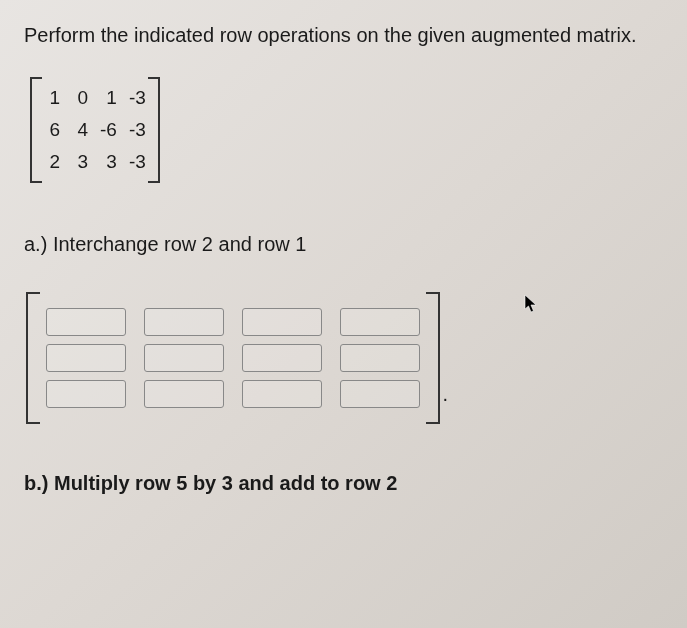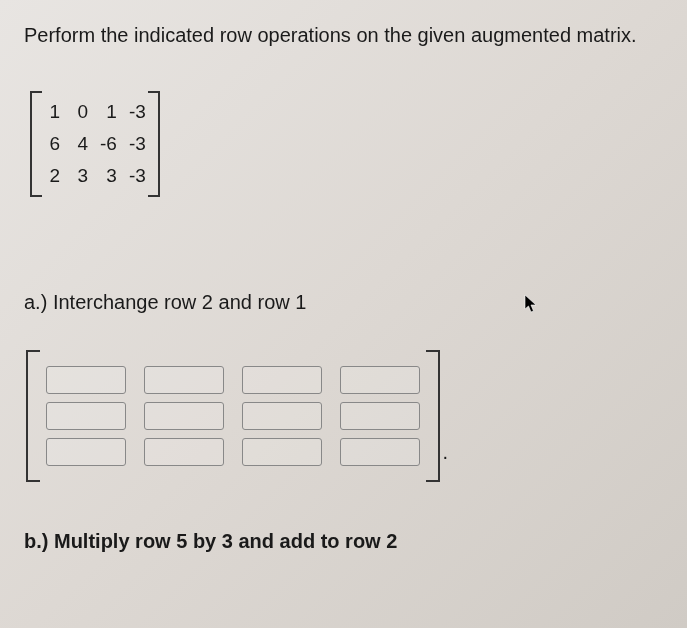--- a/index.html
+++ b/index.html
@@ -12,21 +12,21 @@
       height: 628px;
       background: linear-gradient(135deg, #e8e5e2 0%, #ddd8d3 50%, #d0cbc5 100%);
       font-family: Arial, Helvetica, sans-serif;
       color: #1a1a1a;
       padding: 24px;
       position: relative;
     }
     .question-text {
       font-size: 20px;
       font-weight: 400;
-      margin-bottom: 44px;
+      margin-bottom: 30px;
     }
     .matrix-wrap {
       position: relative;
       display: inline-block;
       padding: 10px 14px;
       margin-left: 6px;
       margin-bottom: 50px;
     }
     .matrix-wrap::before,
     .matrix-wrap::after {
@@ -54,21 +54,20 @@
       font-size: 19px;
       font-family: Arial, sans-serif;
     }
     .matrix-grid span {
       text-align: right;
       min-width: 16px;
     }
     .part-label {
       font-size: 20px;
       margin-bottom: 36px;
-      margin-top: 44px;
     }
     .part-label-b {
       font-size: 20px;
       margin-top: 48px;
       font-weight: 600;
     }
     .answer-matrix-wrap {
       position: relative;
       display: inline-block;
       padding: 16px 20px 16px 20px;

